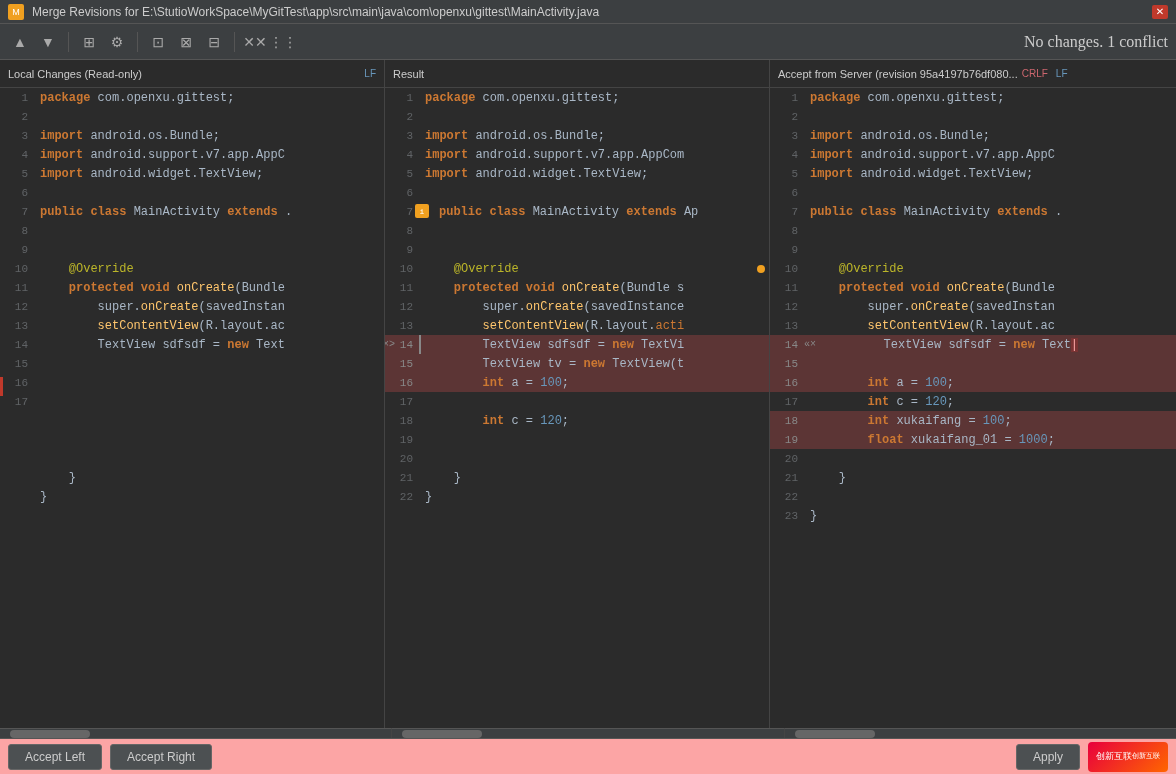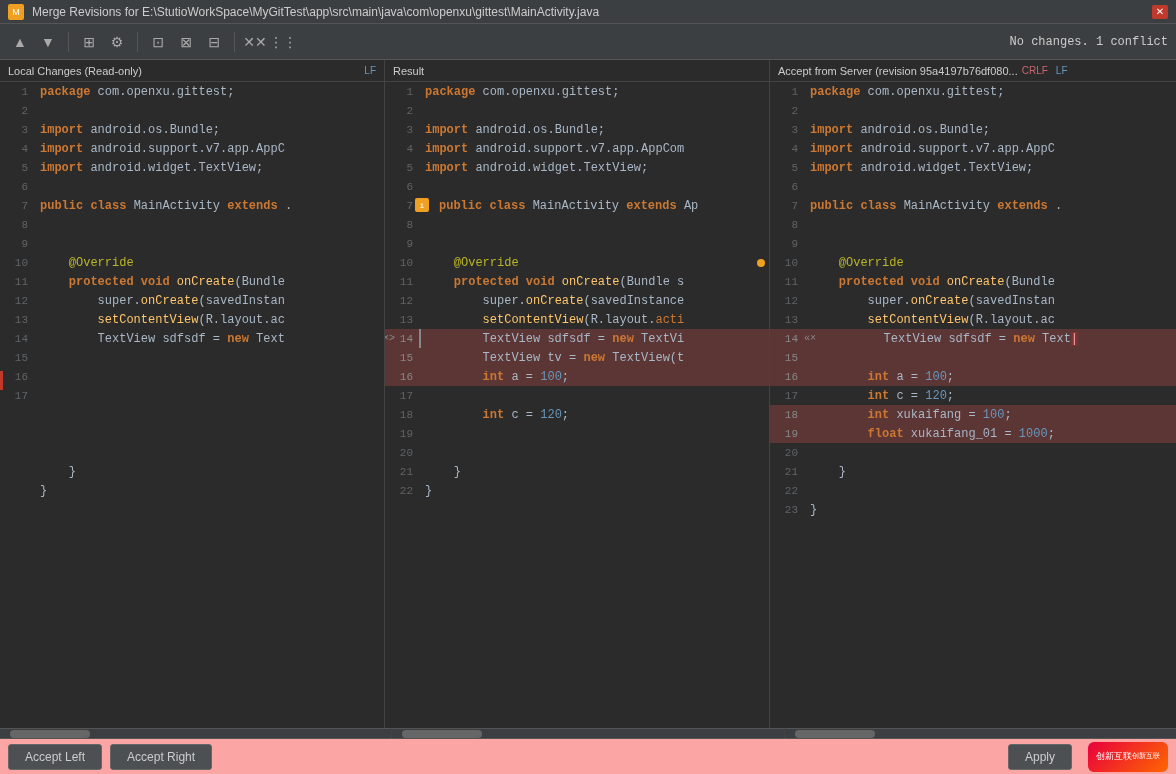--- a/index.html
+++ b/index.html
@@ -75,28 +75,28 @@
       display: flex;
       align-items: center;
       justify-content: center;
       font-size: 14px;
       border-radius: 2px;
     }
     .toolbar-separator { width: 1px; height: 20px; background: #555; margin: 0 4px; }
     #status-text {
       margin-left: auto;
       color: #ccc;
-      font-family: Liberation Mono, monospace;
-      font-size: 12px;
+      font-family: Liberation Serif, serif;
+      font-size: 16px;
     }
 
     
     #column-headers {
       display: flex;
-      height: 22px;
+      height: 28px;
       background: #2b2b2b;
       border-bottom: 1px solid #444;
       flex-shrink: 0;
     }
     .col-header {
       display: flex;
       align-items: center;
       padding: 0 8px;
       font-family: Arial, sans-serif;
       font-size: 11px;
@@ -602,18 +602,18 @@
   </div>
   <div class="scrollbar-track" style="flex:1;">
     <div class="scrollbar-thumb" style="left:10px; width:80px;"></div>
   </div>
 </div>
 
 <div id="bottom-bar">
   <button class="bottom-btn">Accept Left</button>
   <button class="bottom-btn">Accept Right</button>
   <button class="bottom-btn" id="apply-btn" style="margin-left: auto;">Apply</button>
-  <div class="watermark" style="margin-left:8px;border-radius:6px;">
+  <div class="watermark" style="">
     <span>创新互联</span>
     <br>
     <span style="font-size:7px;">创新互联</span>
   </div>
 </div>
 
 </body></html>

